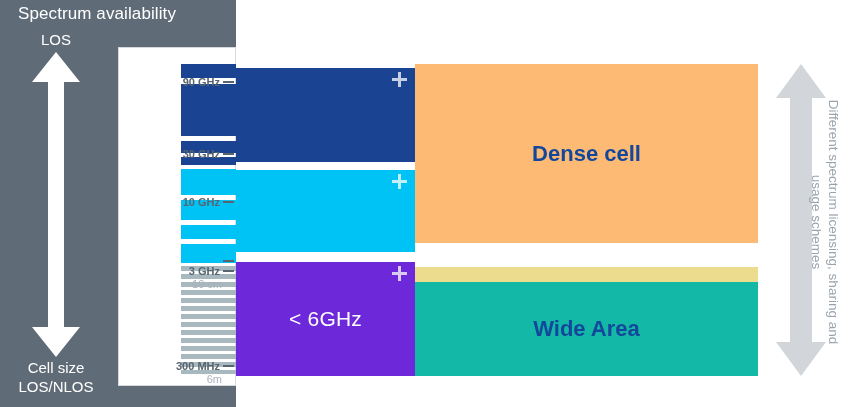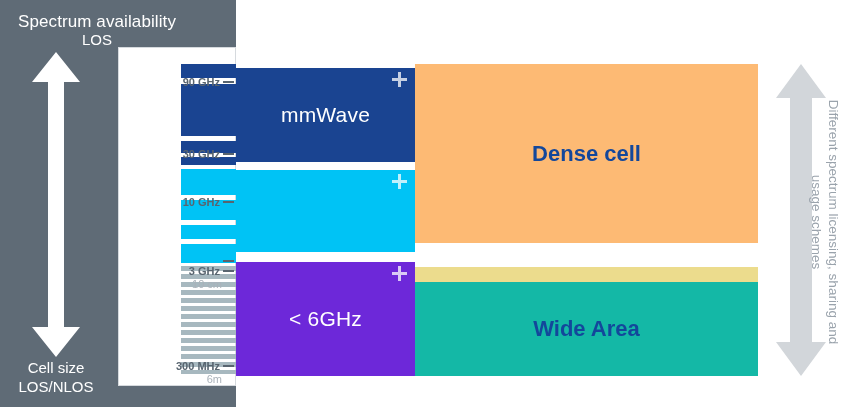--- a/index.html
+++ b/index.html
@@ -18,33 +18,33 @@
 
   
   .left-panel {
     position: absolute;
     left: 0; top: 0;
     width: 236px; height: 407px;
     background: #5f6b76;
   }
   .panel-title {
     position: absolute;
-    left: 0; top: 12px;
+    left: 0; top: 4px;
     width: 194px;
     text-align: center;
     color: #ffffff;
     font-size: 17px;
     letter-spacing: .1px;
     white-space: nowrap;
   }
   .los-label {
     position: absolute;
     left: 0; top: 31px;
     width: 112px;
-    text-align: right;
+    text-align: center;
     color: #ffffff;
     font-size: 15px;
   }
   .cellsize-label {
     position: absolute;
     left: 0; top: 358px;
     width: 112px;
     text-align: center;
     color: #ffffff;
     font-size: 15px;
@@ -241,21 +241,20 @@
         <div class="coverage-label" style="color: rgb(19, 71, 155);">Dense cell</div>
       </div>
       <div class="coverage" style="top: 267px; height: 15px; background: rgb(236, 220, 141);"></div>
       <div class="coverage" style="top: 282px; height: 94px; background: #14b8a6;">
         <div class="coverage-label" style="color: rgb(19, 71, 155);">Wide Area</div>
       </div>
     </div>
 
   <div id="tech-layer">
       <div class="tech-block" style="top: 68px; height: 94px; background: rgb(26, 68, 145);">
-        <div class="tech-label">mmWave</div>
         <div class="plus-icon"></div>
       </div>
       <div class="tech-block" style="top: 170px; height: 82px; background: rgb(0, 195, 245);">
         <div class="plus-icon"></div>
       </div>
       <div class="tech-block" style="top: 262px; height: 114px; background: #6d28d9;">
         <div class="tech-label">&lt; 6GHz</div>
         <div class="plus-icon"></div>
       </div>
     </div>

